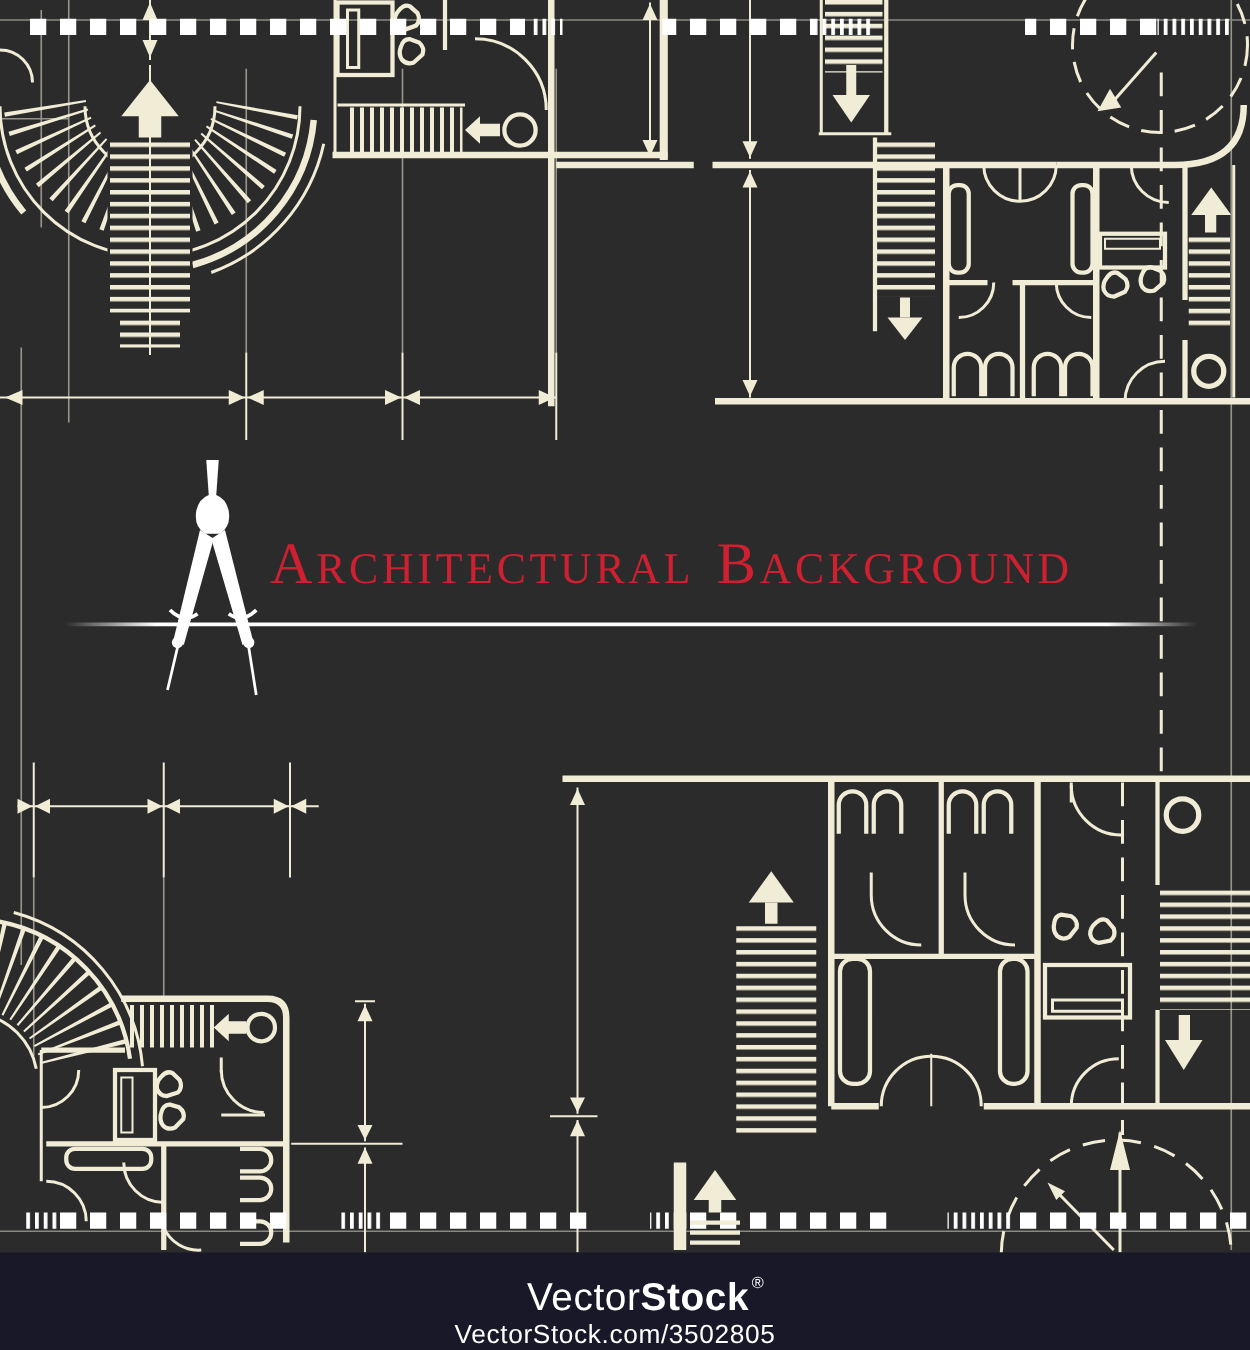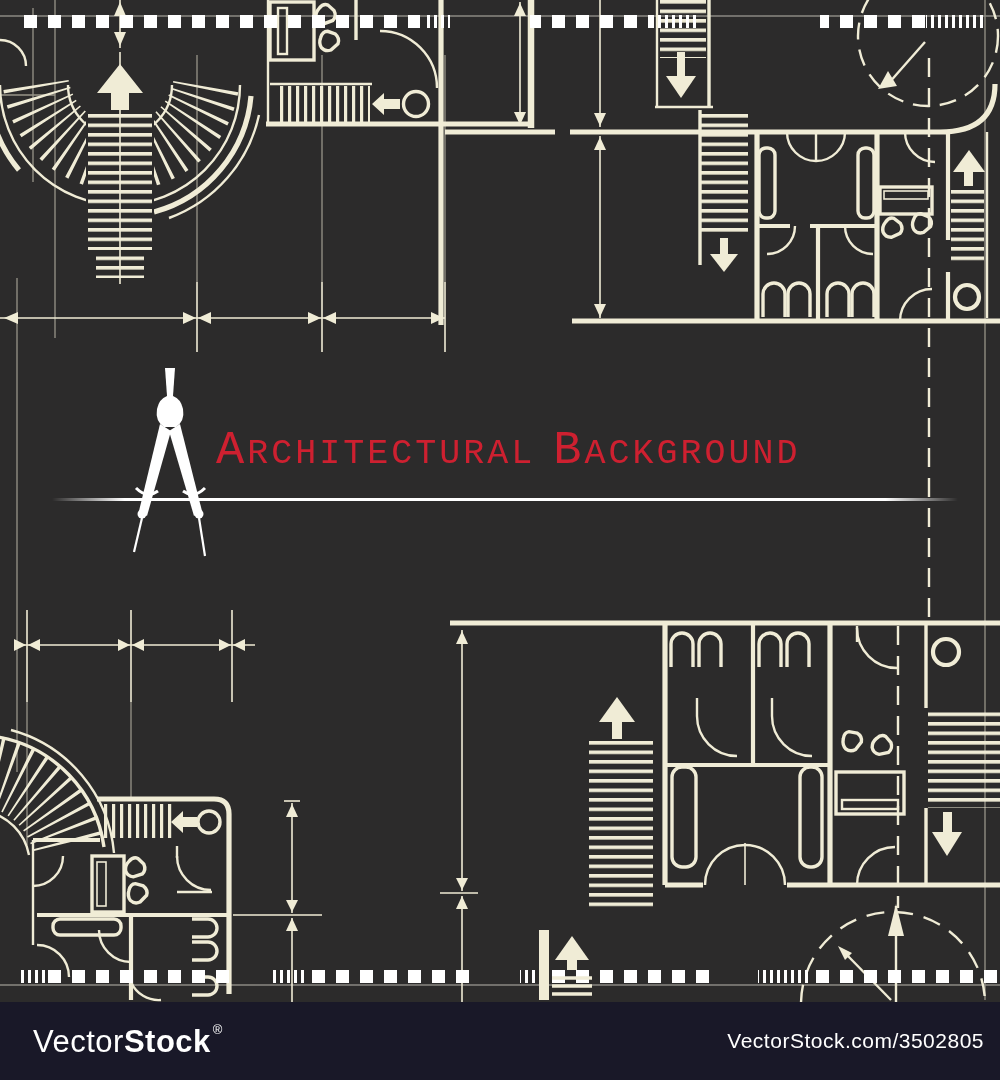--- a/index.html
+++ b/index.html
@@ -11,29 +11,29 @@
   .fl{fill:var(--c-line,#F0ECD6);}
   .sw{stroke:var(--c-white,#fff);fill:none;}
   .fw{fill:var(--c-white,#fff);}
   .w1{stroke-width:1.3}.w2{stroke-width:2.4}.w3{stroke-width:3.4}
   .w4{stroke-width:4.2}.w5{stroke-width:5.2}.w6{stroke-width:6.5}
   .thin{opacity:.55}
   .dash{stroke-dasharray:19 11;}
   .fan{stroke:var(--c-line,#F0ECD6);fill:none;}
   
   .title-block{position:absolute;left:216px;top:423px;white-space:nowrap;
-    color:var(--c-title_red,#CE2030);font-family:Liberation Mono, monospace;
+    color:var(--c-title_red,#CE2030);font-family:Liberation Serif, serif;
     font-size:35px;letter-spacing:3px;line-height:1.2;}
   .title-block .word{display:inline-block;}
   .title-block .word::first-letter{font-size:47px;}
   .title-block .word+.word{margin-left:18px;}
   
   .bar{position:absolute;left:0;top:1002px;width:1000px;height:78px;
     background:var(--c-bar_bg,#191828);color:var(--c-bar_text,#fff);
-    display:flex;align-items:center;justify-content:space-between;}
+    display:flex;align-items:center;justify-content:flex-end;flex-direction:column;}
   .brand{margin-left:33px;font-size:31px;letter-spacing:.5px;font-weight:400;}
   .brand b{font-weight:700;}
   .brand sup{font-size:13px;vertical-align:18px;margin-left:2px;font-weight:400;}
   .siteref{margin-right:16px;font-size:21px;letter-spacing:.5px;}
 </style>
 </head>
 <body>
 
 <div class="canvas">
 

